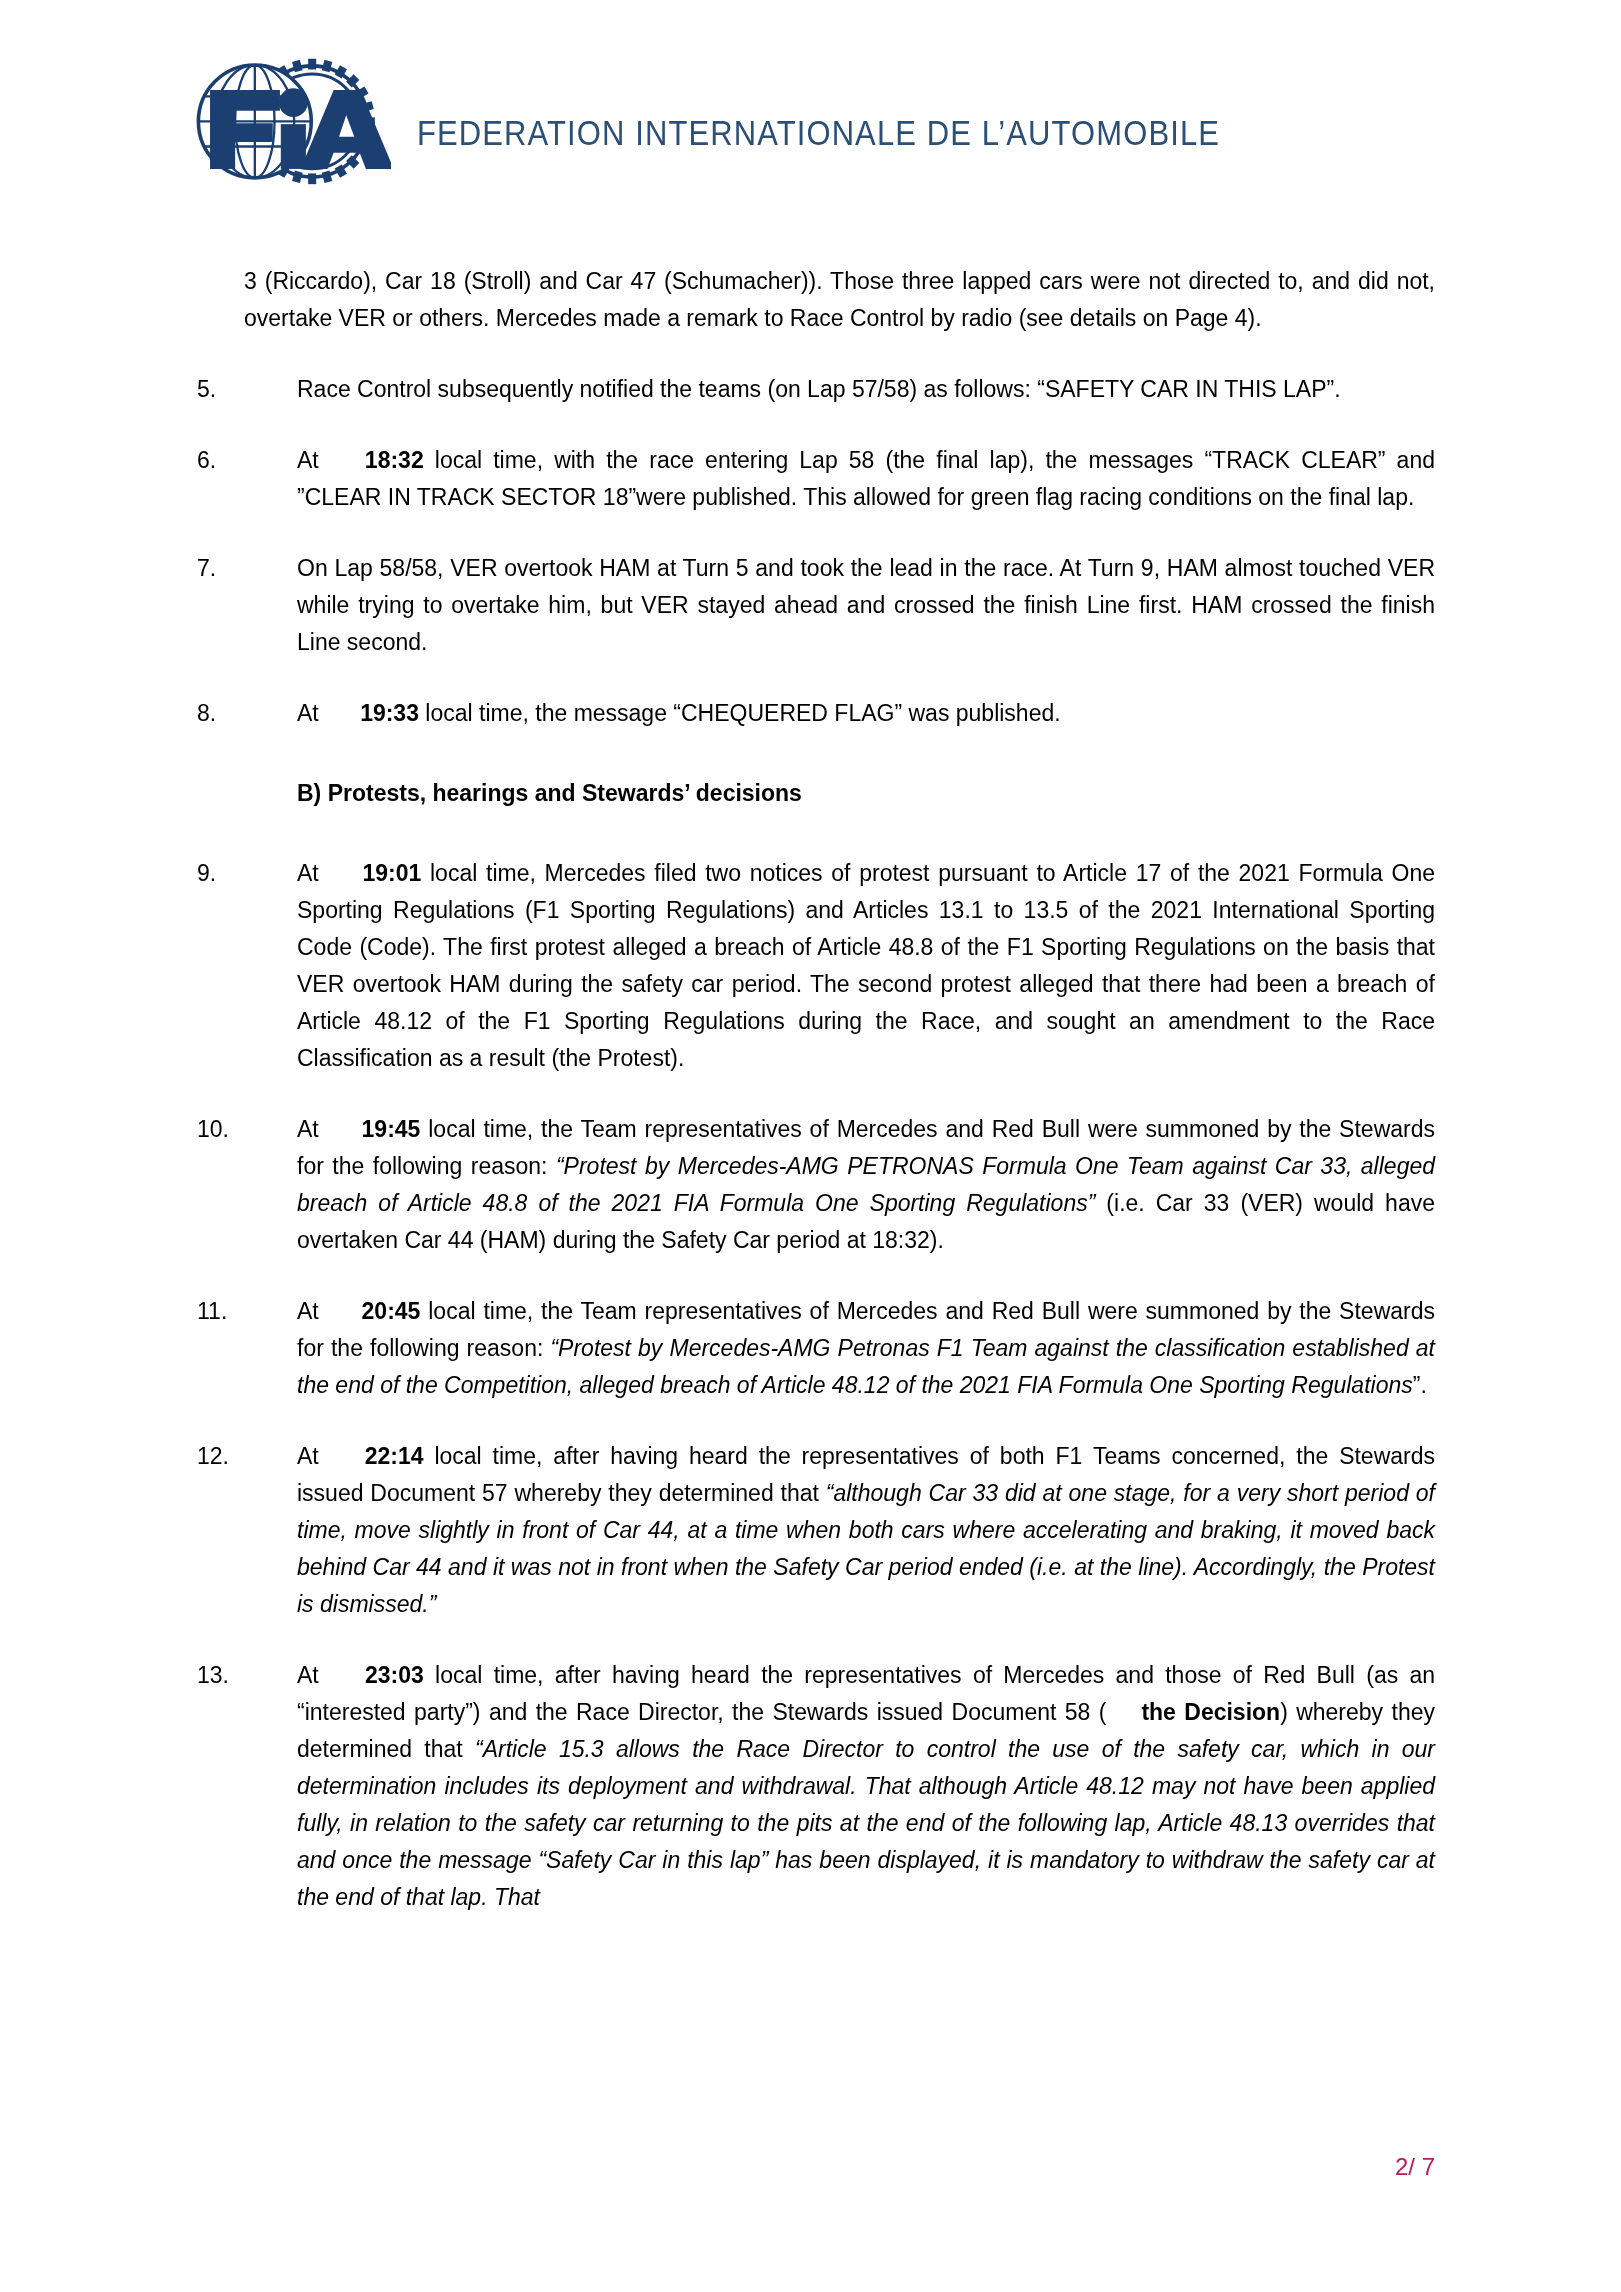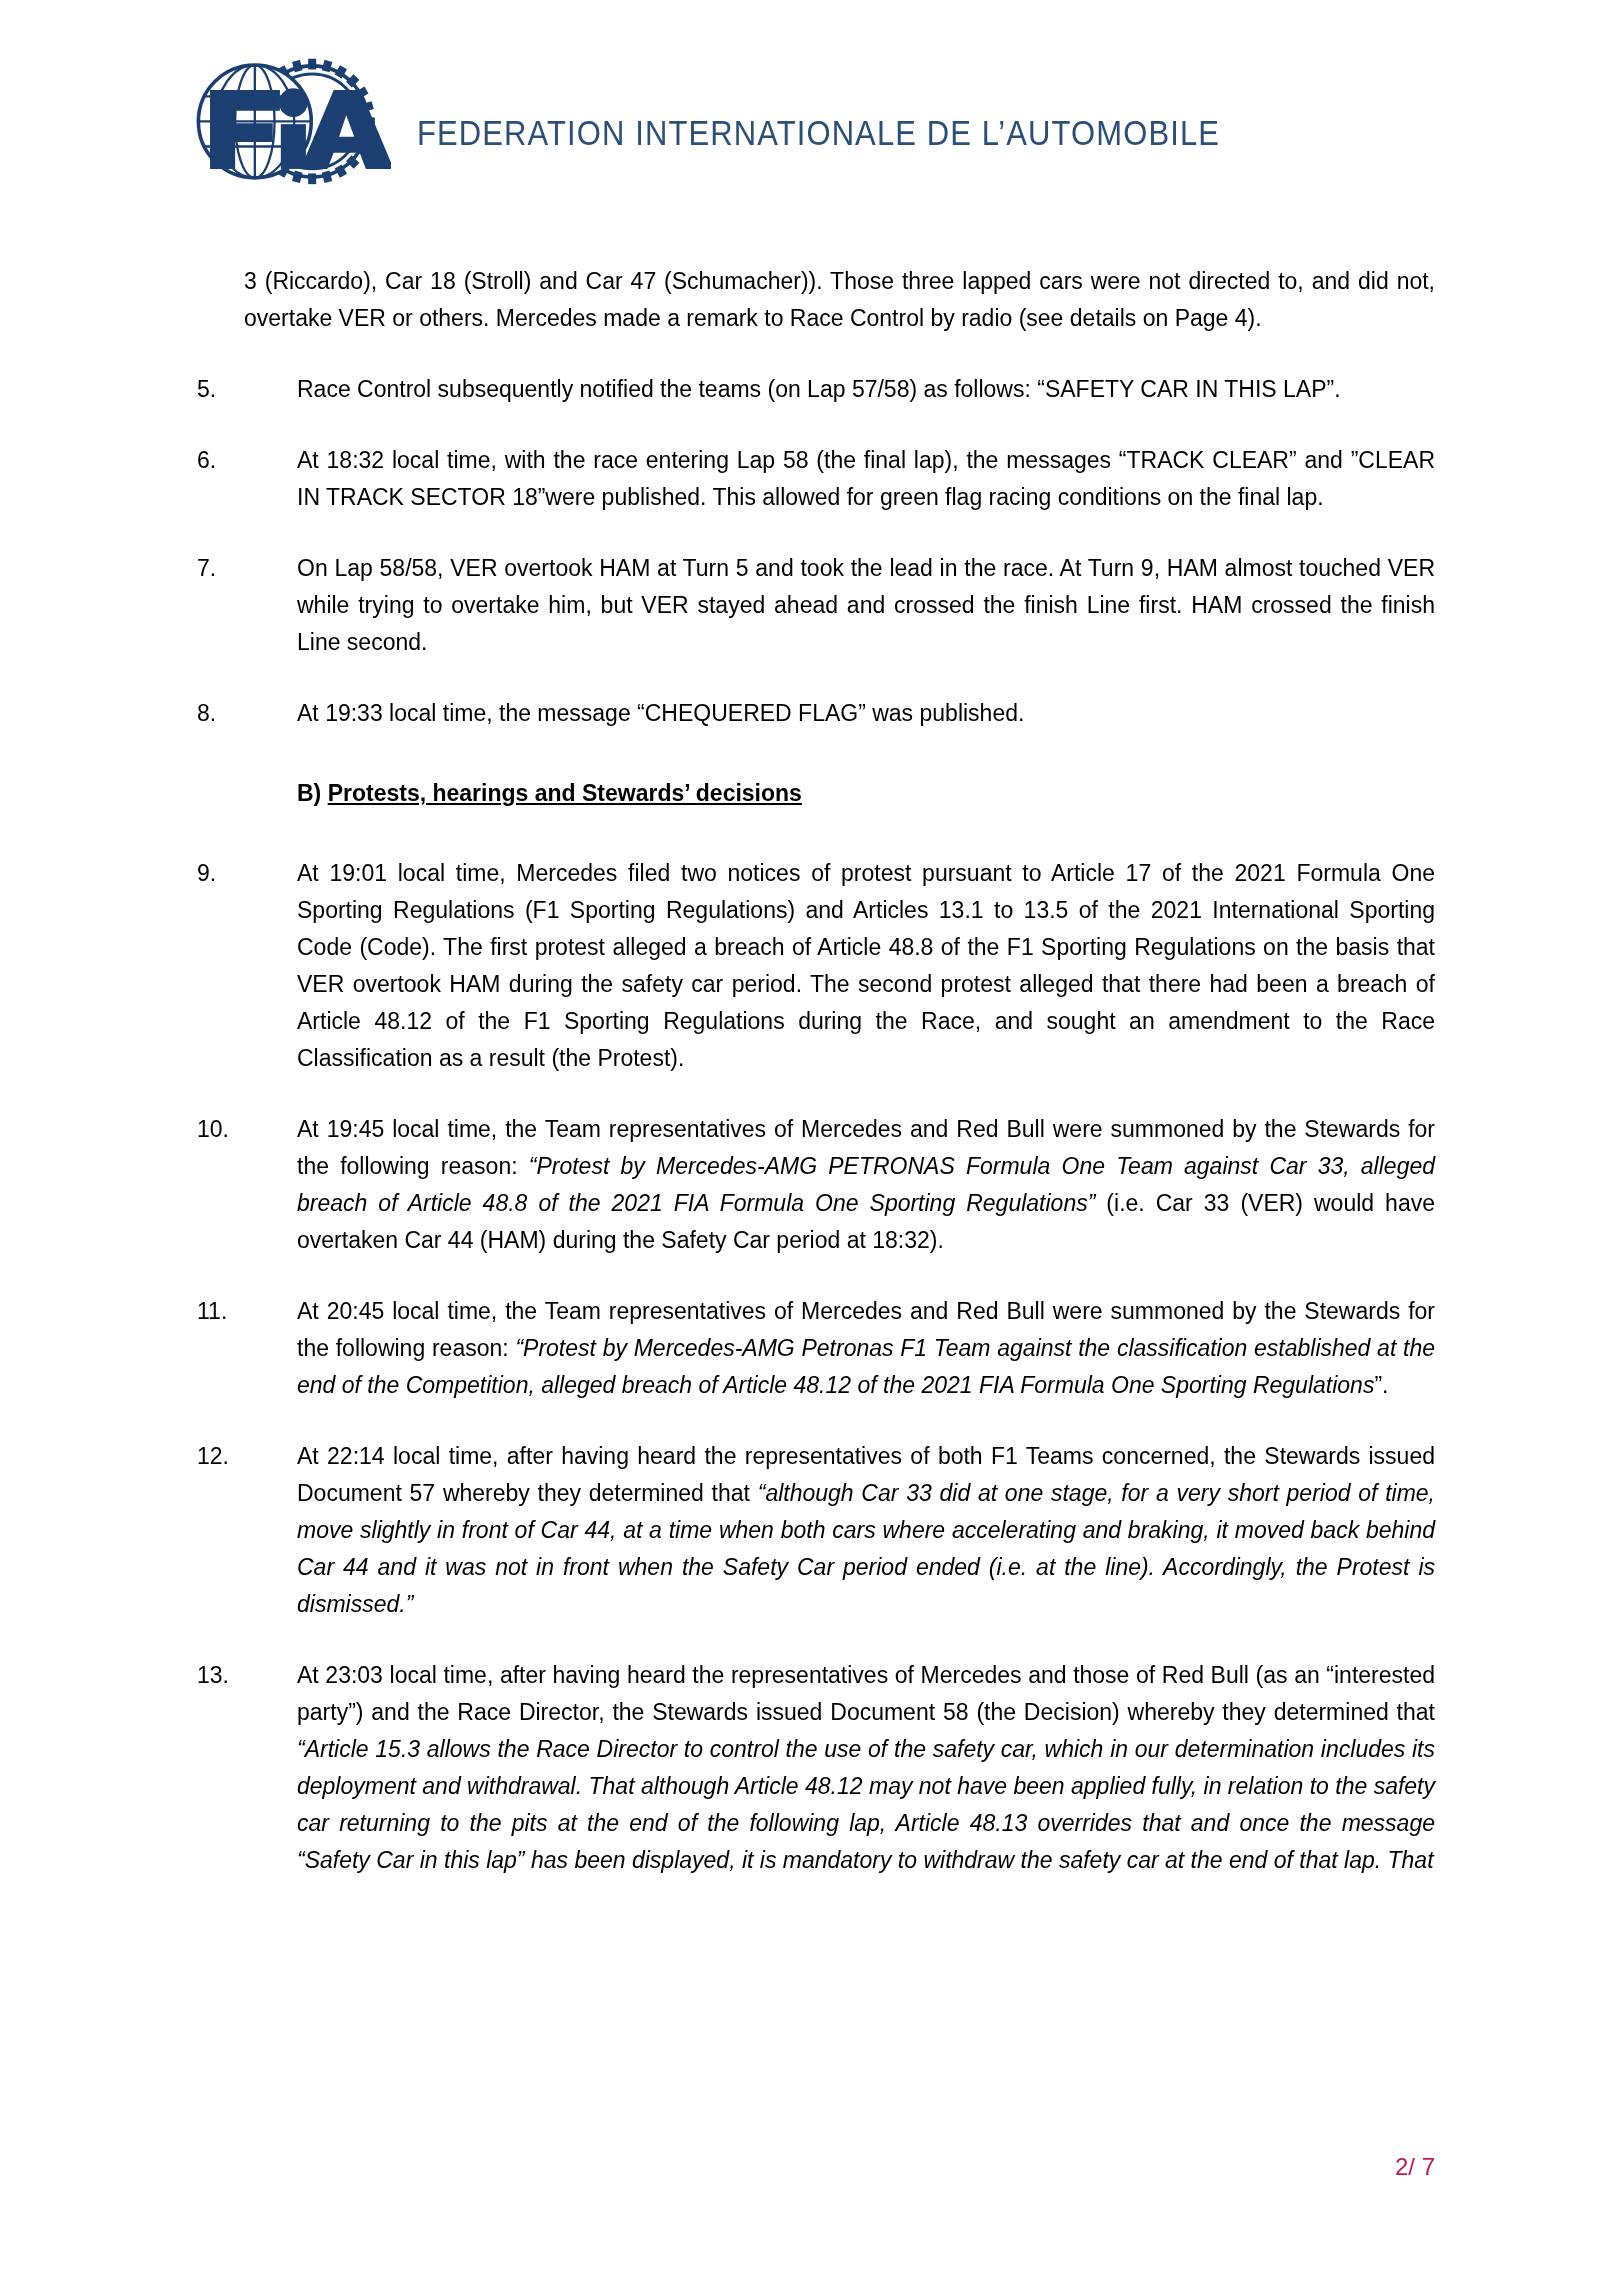--- a/index.html
+++ b/index.html
@@ -89,23 +89,23 @@
   .item-inner { display: block; }
 
   .heading {
     position: relative;
     padding-left: 53px;
     font-size: 23px;
     line-height: 37px;
     margin: 0 0 27px 0;
     font-weight: bold;
   }
-  .heading .u { text-decoration: underline; }
-
-  b, .b { font-weight: normal; }
+  .heading .u { }
+
+  b, .b { font-weight: bold; margin-left: 35px; }
   i, .i { font-style: italic; }
   .u { }
 
   
   .gap-lg { margin-bottom: 34px; }
   .gap-xl { margin-bottom: 43px; }
 
   
   .footer {
     position: absolute;

